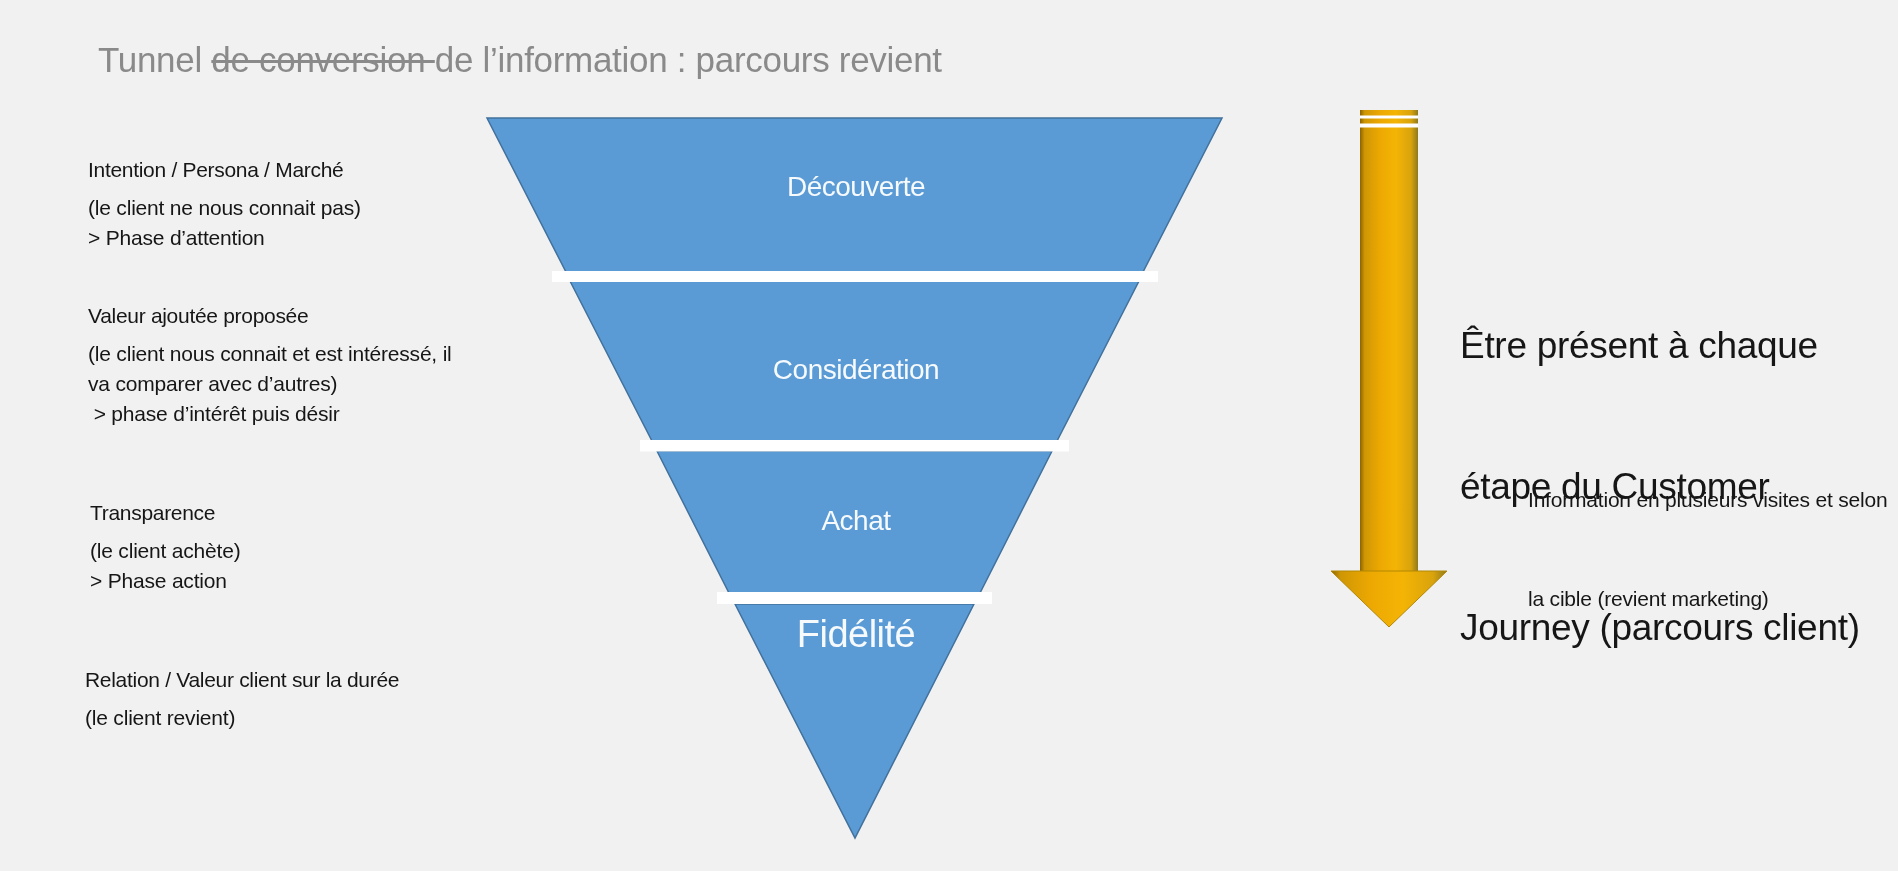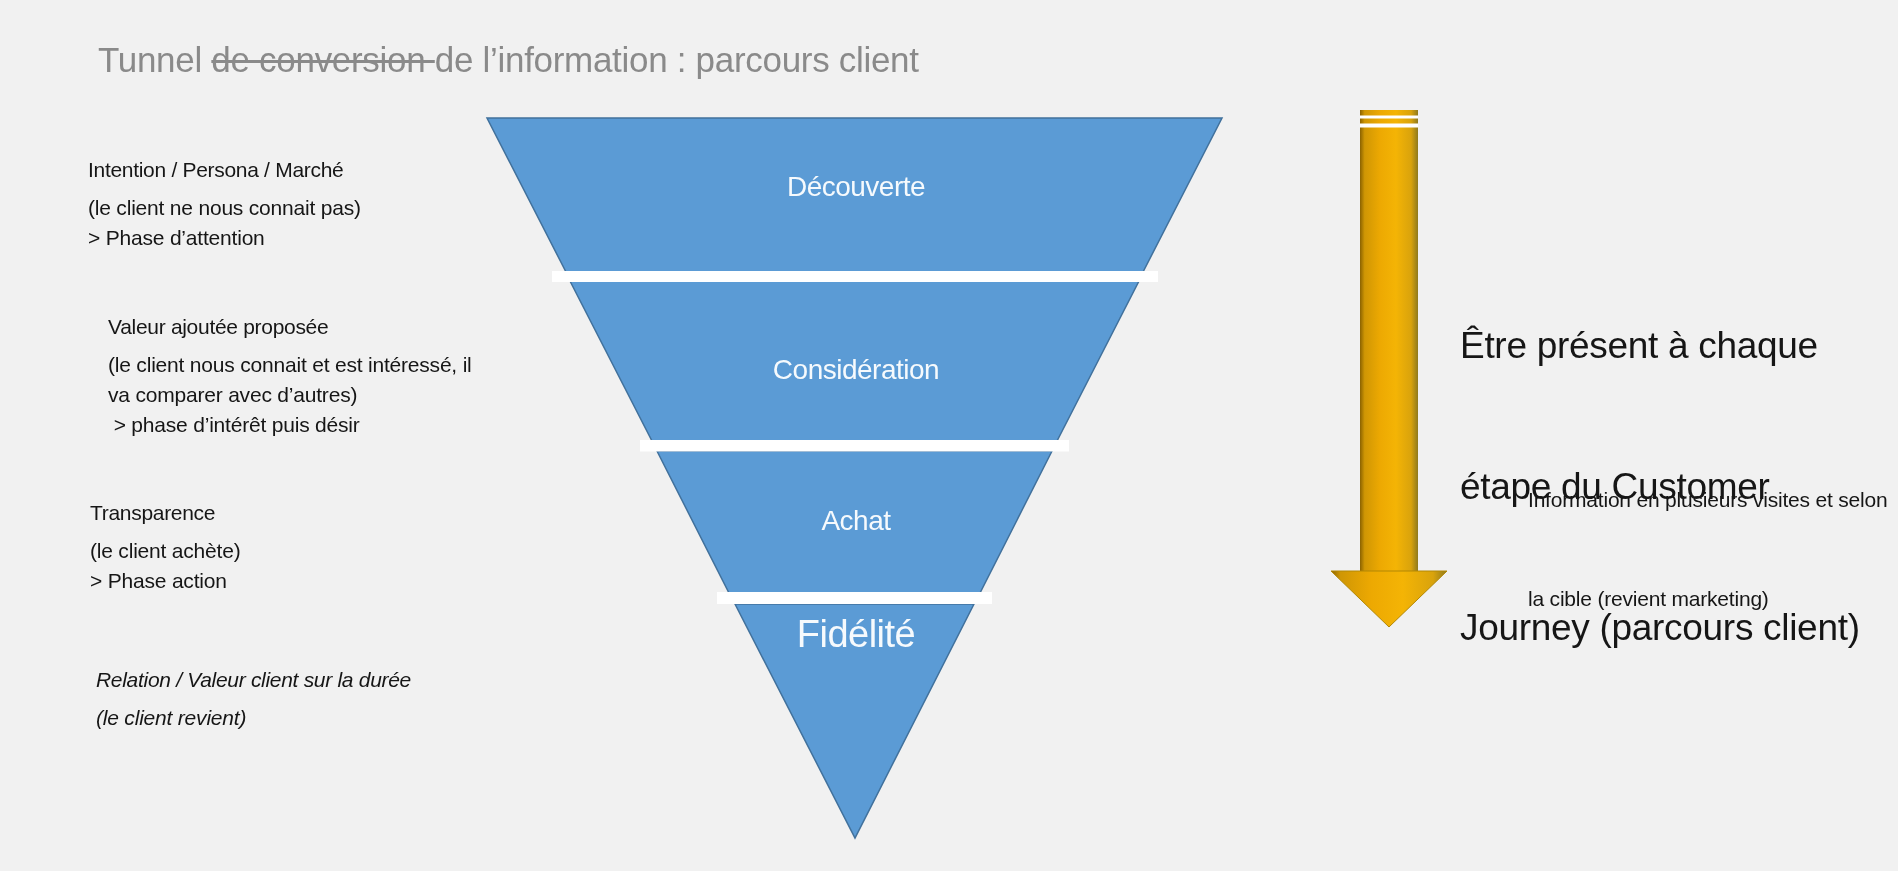--- a/index.html
+++ b/index.html
@@ -33,23 +33,23 @@
     margin-bottom: 5px;
     white-space: pre;
   }
   .ann .line {
     font-size: 21px;
     line-height: 30px;
     letter-spacing: -0.2px;
     white-space: pre-wrap;
   }
   .ann-1 { left: 88px; top: 152px; }
-  .ann-2 { left: 88px; top: 309px; margin-left: 20px; }
+  .ann-2 { left: 88px; top: 298px; }
   .ann-3 { left: 90px; top: 495px; }
-  .ann-4 { left: 96px; top: 662px; font-style: italic; }
+  .ann-4 { left: 85px; top: 662px; }
 
   .stage-label {
     position: absolute;
     left: 656px;
     width: 400px;
     text-align: center;
     color: #f6fafd;
     font-size: 28px;
     line-height: 44px;
     letter-spacing: -0.5px;
@@ -79,21 +79,21 @@
   }
 
   .stage-poly { stroke-width: 1.5; }
   .arrow-head { stroke: #b28704; stroke-width: 1; }
 </style>
 </head>
 <body>
 
 <div class="canvas">
 
-  <div class="page-title"><span>Tunnel </span><span class="struck">de conversion </span><span>de l’information : parcours client</span></div>
+  <div class="page-title"><span>Tunnel </span><span class="struck">de conversion </span><span>de l’information : parcours revient</span></div>
 
   <svg class="diagram-svg" width="1898" height="871" viewBox="0 0 1898 871">
     <defs>
       <linearGradient id="goldGrad" x1="0" y1="0" x2="1" y2="0">
         <stop offset="0" stop-color="#8a6200"></stop>
         <stop offset="0.08" stop-color="#cf9604"></stop>
         <stop offset="0.35" stop-color="#eda902"></stop>
         <stop offset="0.62" stop-color="#f4b405"></stop>
         <stop offset="0.88" stop-color="#d9a30c"></stop>
         <stop offset="1" stop-color="#8f7a1e"></stop>

